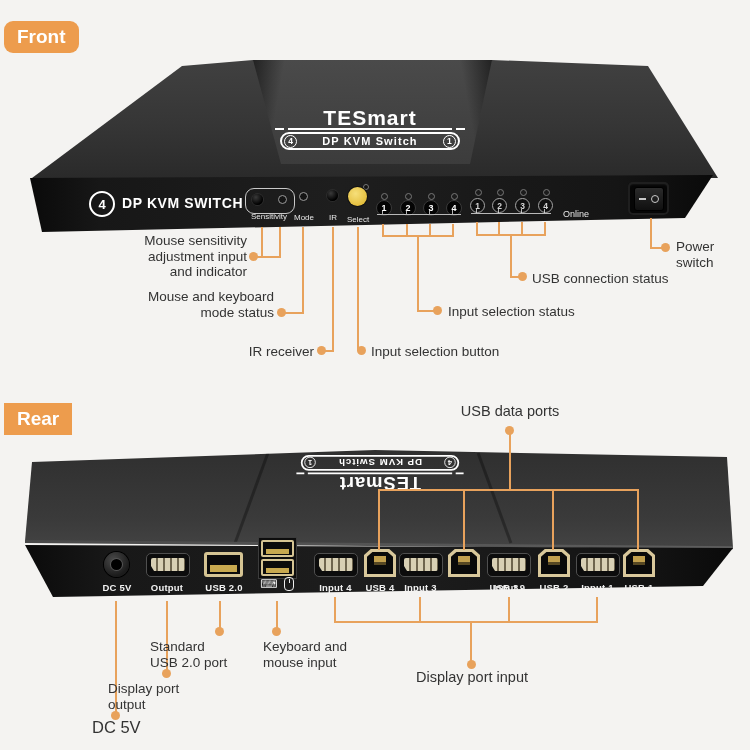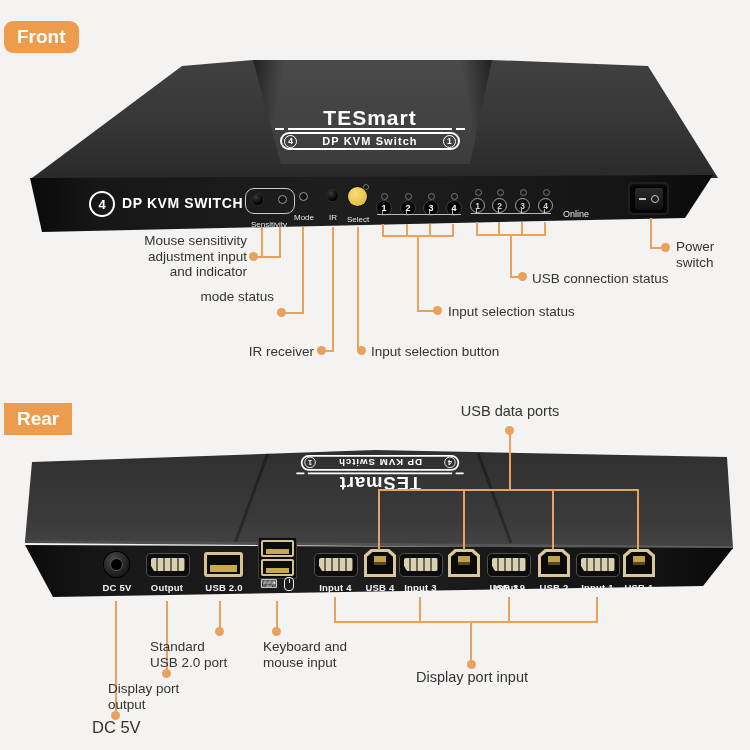--- a/index.html
+++ b/index.html
@@ -112,21 +112,21 @@
   </div>
 
   <div class="front-face">
 
     <div class="fp-logo-circle">4</div>
     <div class="fp-logo-text">DP KVM SWITCH</div>
 
     <div class="sens-box"></div>
     <div class="btn-dark" style="left:222px;top:20px;"></div>
     <div class="ring" style="left:248px;top:21px;"></div>
-    <div class="panel-label" style="left:211px;top:38px;width:56px;margin-top:8px;">Sensitivity</div>
+    <div class="panel-label" style="left:211px;top:38px;width:56px;">Sensitivity</div>
 
     <div class="ring" style="left:269px;top:18px;"></div>
     <div class="panel-label" style="left:256px;top:39px;width:36px;">Mode</div>
 
     <div class="btn-dark" style="left:297px;top:16px;"></div>
     <div class="panel-label" style="left:293px;top:39px;width:20px;">IR</div>
 
     <div class="ring small" style="left:333px;top:10px;"></div>
     <div class="select-btn"></div>
     <div class="panel-label" style="left:308px;top:41px;width:40px;">Select</div>
@@ -205,20 +205,21 @@
   <div class="aline" style="left:650px;top:218px;width:2px;height:31px;"></div>
   <div class="aline" style="left:650px;top:247px;width:15px;height:2px;"></div>
   <div class="adot" style="left:661px;top:243px;"></div>
 
   <div class="ann" style="left:100px;top:233px;width:147px;text-align:right;">
     <div>Mouse sensitivity</div>
     <div>adjustment input</div>
     <div>and indicator</div>
   </div>
   <div class="ann" style="left:100px;top:289px;width:174px;text-align:right;">
+    <div>Mouse and keyboard</div>
     <div>mode status</div>
   </div>
   <div class="ann" style="left:150px;top:344px;width:164px;text-align:right;">IR receiver</div>
   <div class="ann" style="left:371px;top:344px;">Input selection button</div>
   <div class="ann" style="left:448px;top:304px;">Input selection status</div>
   <div class="ann" style="left:532px;top:271px;">USB connection status</div>
   <div class="ann" style="left:676px;top:239px;">Power switch</div>
 
   <div class="ann" style="left:430px;top:404px;width:160px;text-align:center;font-size:14.5px;">USB data ports</div>
 

